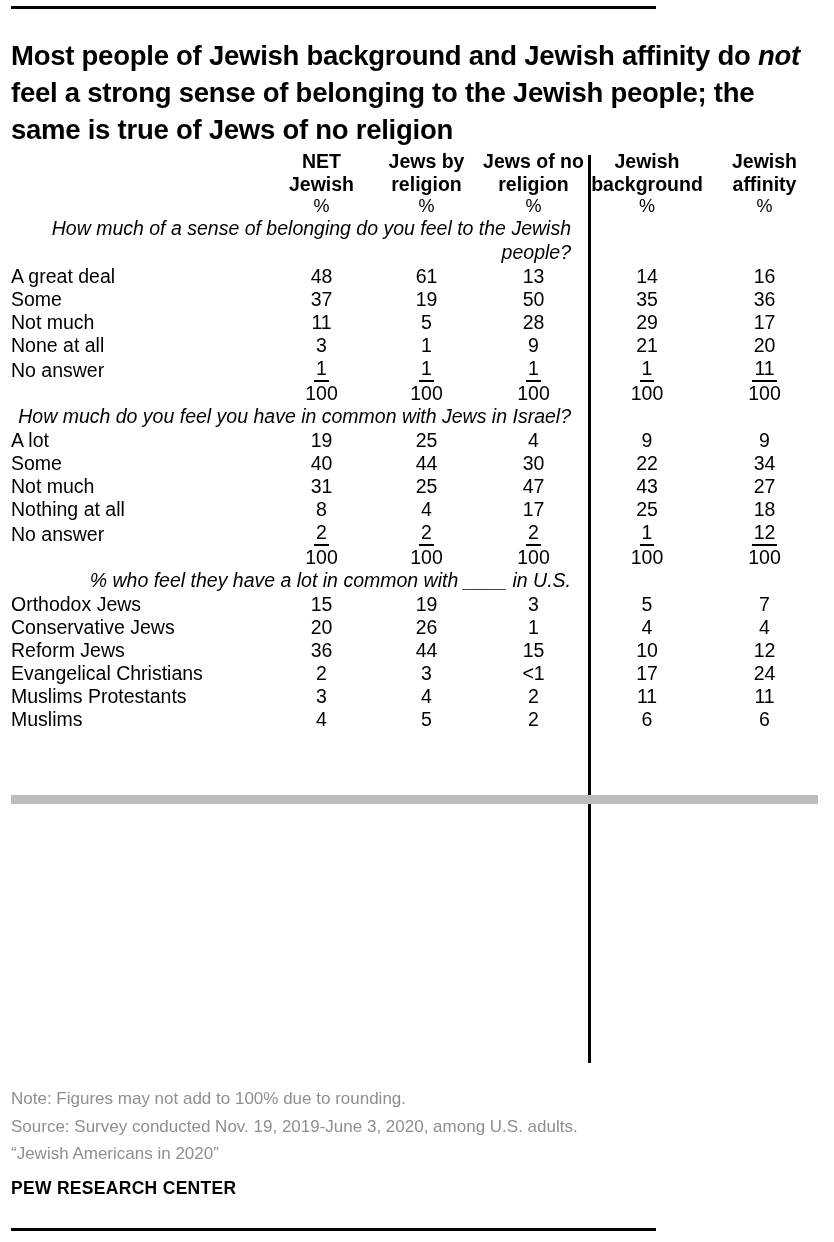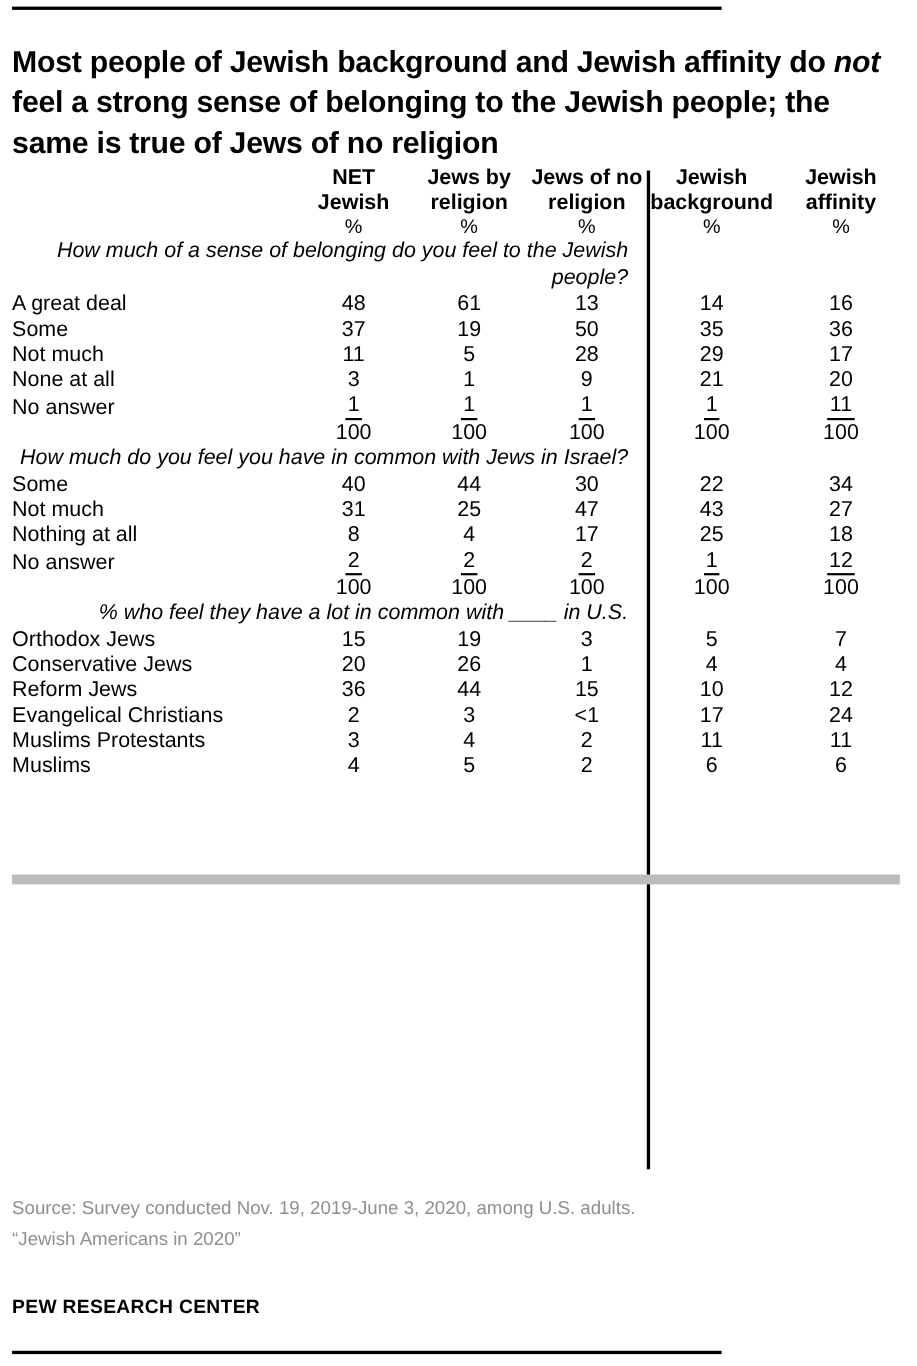--- a/index.html
+++ b/index.html
@@ -291,20 +291,28 @@
             <td>100</td>
             <td>100</td>
             <td>100</td>
           </tr>
           <tr class="qrow">
             <td colspan="6">
               <span class="qtext">How much do you feel you have in common with Jews in Israel?</span>
             </td>
           </tr>
           <tr class="drow">
+            <td class="lbl">A lot</td>
+            <td class="num"><span class="v">19</span></td>
+            <td class="num"><span class="v">25</span></td>
+            <td class="num"><span class="v">4</span></td>
+            <td class="num"><span class="v">9</span></td>
+            <td class="num"><span class="v">9</span></td>
+          </tr>
+          <tr class="drow">
             <td class="lbl">Some</td>
             <td class="num"><span class="v">40</span></td>
             <td class="num"><span class="v">44</span></td>
             <td class="num"><span class="v">30</span></td>
             <td class="num"><span class="v">22</span></td>
             <td class="num"><span class="v">34</span></td>
           </tr>
           <tr class="drow">
             <td class="lbl">Not much</td>
             <td class="num"><span class="v">31</span></td>
@@ -391,20 +399,21 @@
             <td class="num"><span class="v">6</span></td>
           </tr>
         </tbody>
     </table>
   </div>
 
   <div class="vdiv"></div>
   <div class="gray-bar"></div>
 
   <div class="footnotes">
+    <div>Note: Figures may not add to 100% due to rounding.</div>
     <div>Source: Survey conducted Nov. 19, 2019-June 3, 2020, among U.S. adults.</div>
     <div>“Jewish Americans in 2020”</div>
   </div>
 
   <div class="brand">PEW RESEARCH CENTER</div>
 
   <div class="rule-bottom"></div>
 </div>
 
 </body></html>

